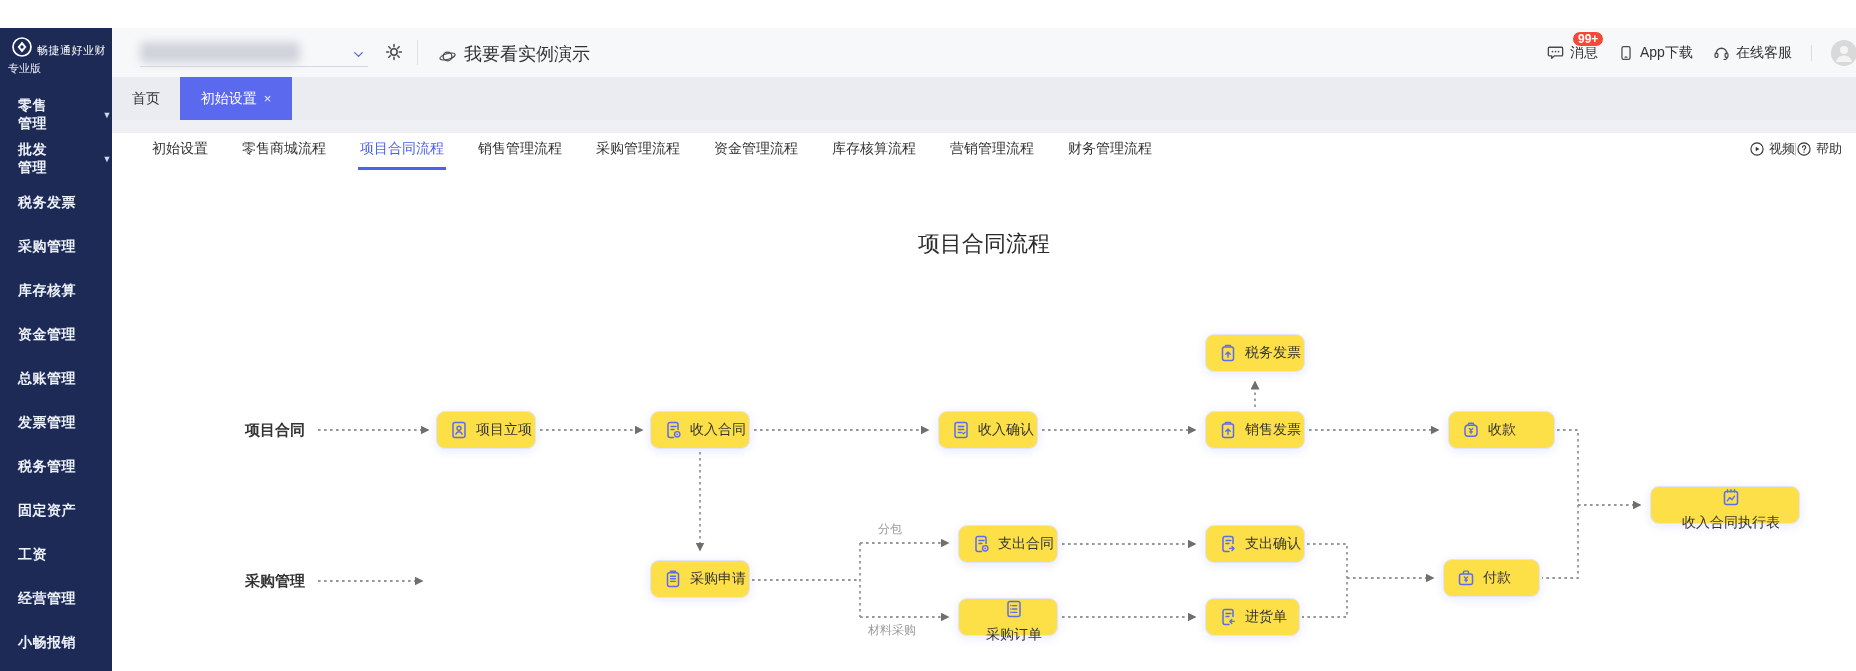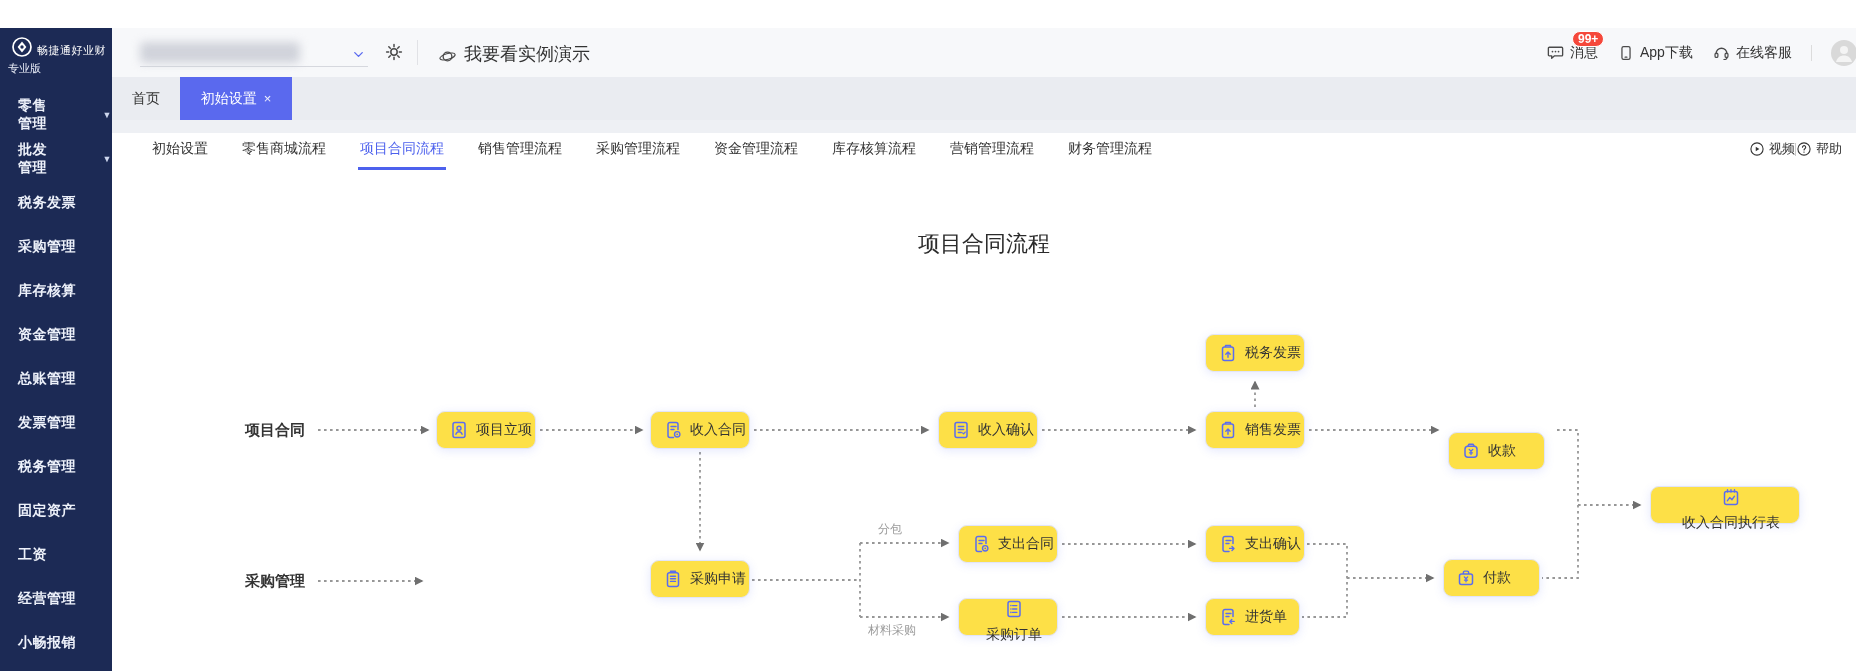--- a/index.html
+++ b/index.html
@@ -304,21 +304,21 @@
 
   <div class="node" style="left:1205px;top:334px;width:100px;">
     <svg class="icon" width="20" height="20" viewBox="0 0 20 20">
       <rect x="4.5" y="4" width="11" height="13.5" rx="2" fill="none" stroke="#5a6cf0" stroke-width="1.5"></rect>
       <path d="M7.5 4V2.4h5V4" fill="none" stroke="#5a6cf0" stroke-width="1.4" stroke-linejoin="round"></path>
       <path d="M10 14.3V9.2M7.8 11.3L10 9.1l2.2 2.2" fill="none" stroke="#5a6cf0" stroke-width="1.4" stroke-linecap="round" stroke-linejoin="round"></path>
     </svg>
     <span>税务发票</span>
   </div>
 
-  <div class="node" style="left:1448px;top:432px;width:97px;">
+  <div class="node" style="left:1448px;top:411px;width:107px;">
     <svg class="icon" width="20" height="20" viewBox="0 0 20 20">
       <rect x="4" y="5.2" width="12" height="11" rx="3" fill="none" stroke="#5a6cf0" stroke-width="1.5"></rect>
       <path d="M6.8 5.2L8 3.2h4l1.2 2" fill="none" stroke="#5a6cf0" stroke-width="1.4" stroke-linejoin="round"></path>
       <path d="M8.2 8.4l1.8 1.9 1.8-1.9M10 10.3v3.2M8.5 11.8h3" fill="none" stroke="#5a6cf0" stroke-width="1.3" stroke-linecap="round" stroke-linejoin="round"></path>
     </svg>
     <span>收款</span>
   </div>
 
   <div class="node" style="left:650px;top:560px;width:100px;">
     <svg class="icon" width="20" height="20" viewBox="0 0 20 20">

